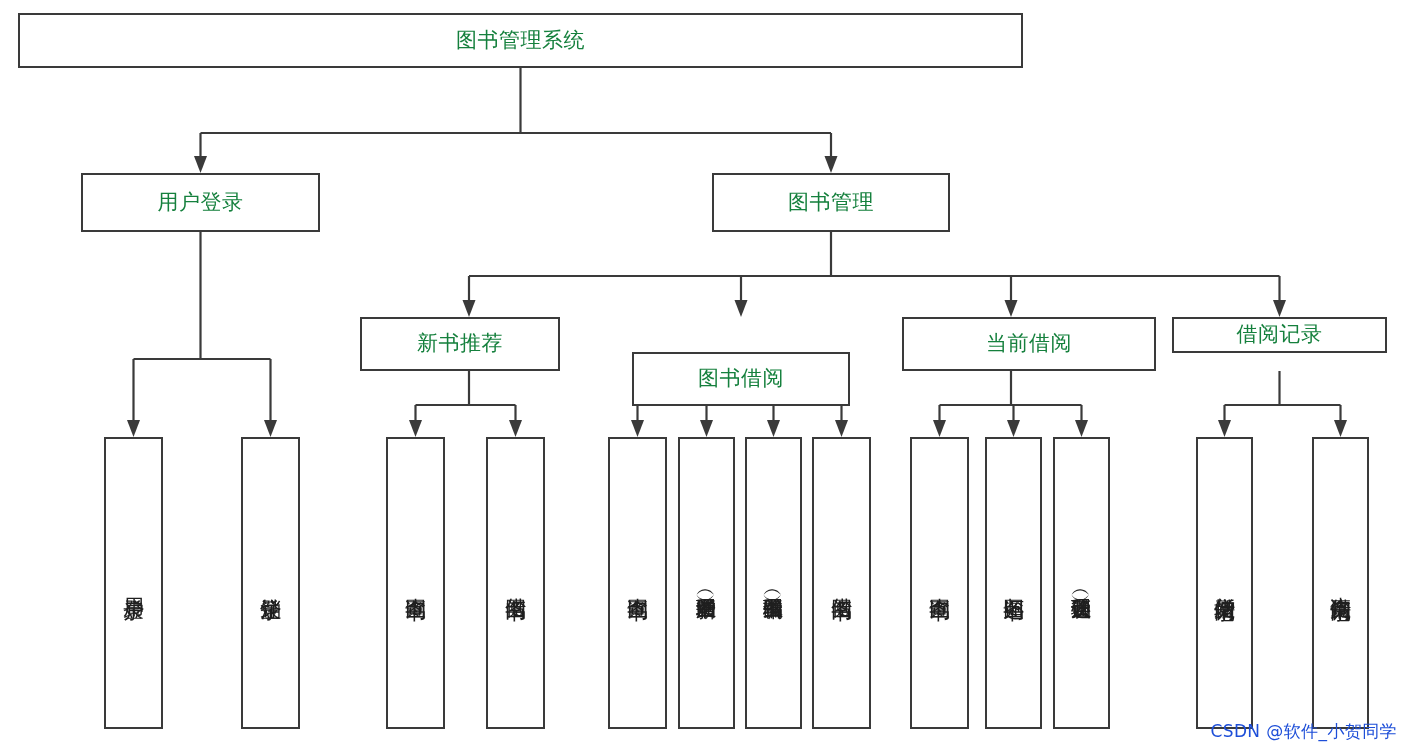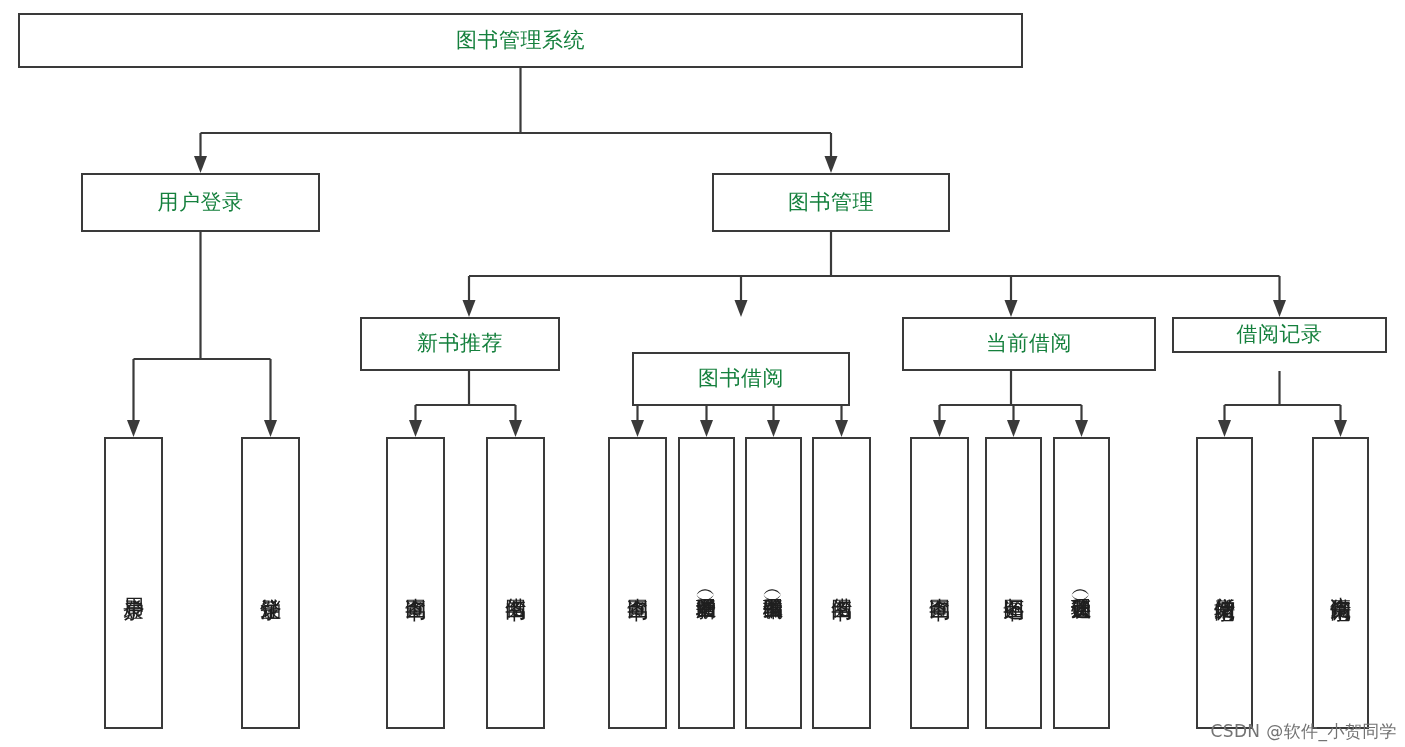--- a/index.html
+++ b/index.html
@@ -73,21 +73,21 @@
     fill: none;
   }
   .arrow-head {
     fill: #3a3a3a;
   }
   #watermark {
     position: absolute;
     right: 8px;
     bottom: 4px;
     font-size: 17px;
-    color: #737373;
+    color: #1d4ed8;
     letter-spacing: 0.4px;
     white-space: nowrap;
     user-select: none;
   }
 </style>
 </head>
 <body>
 
 <div id="diagram-root">
   <svg id="connectors" viewBox="0 0 1405 747" xmlns="http://www.w3.org/2000/svg">

